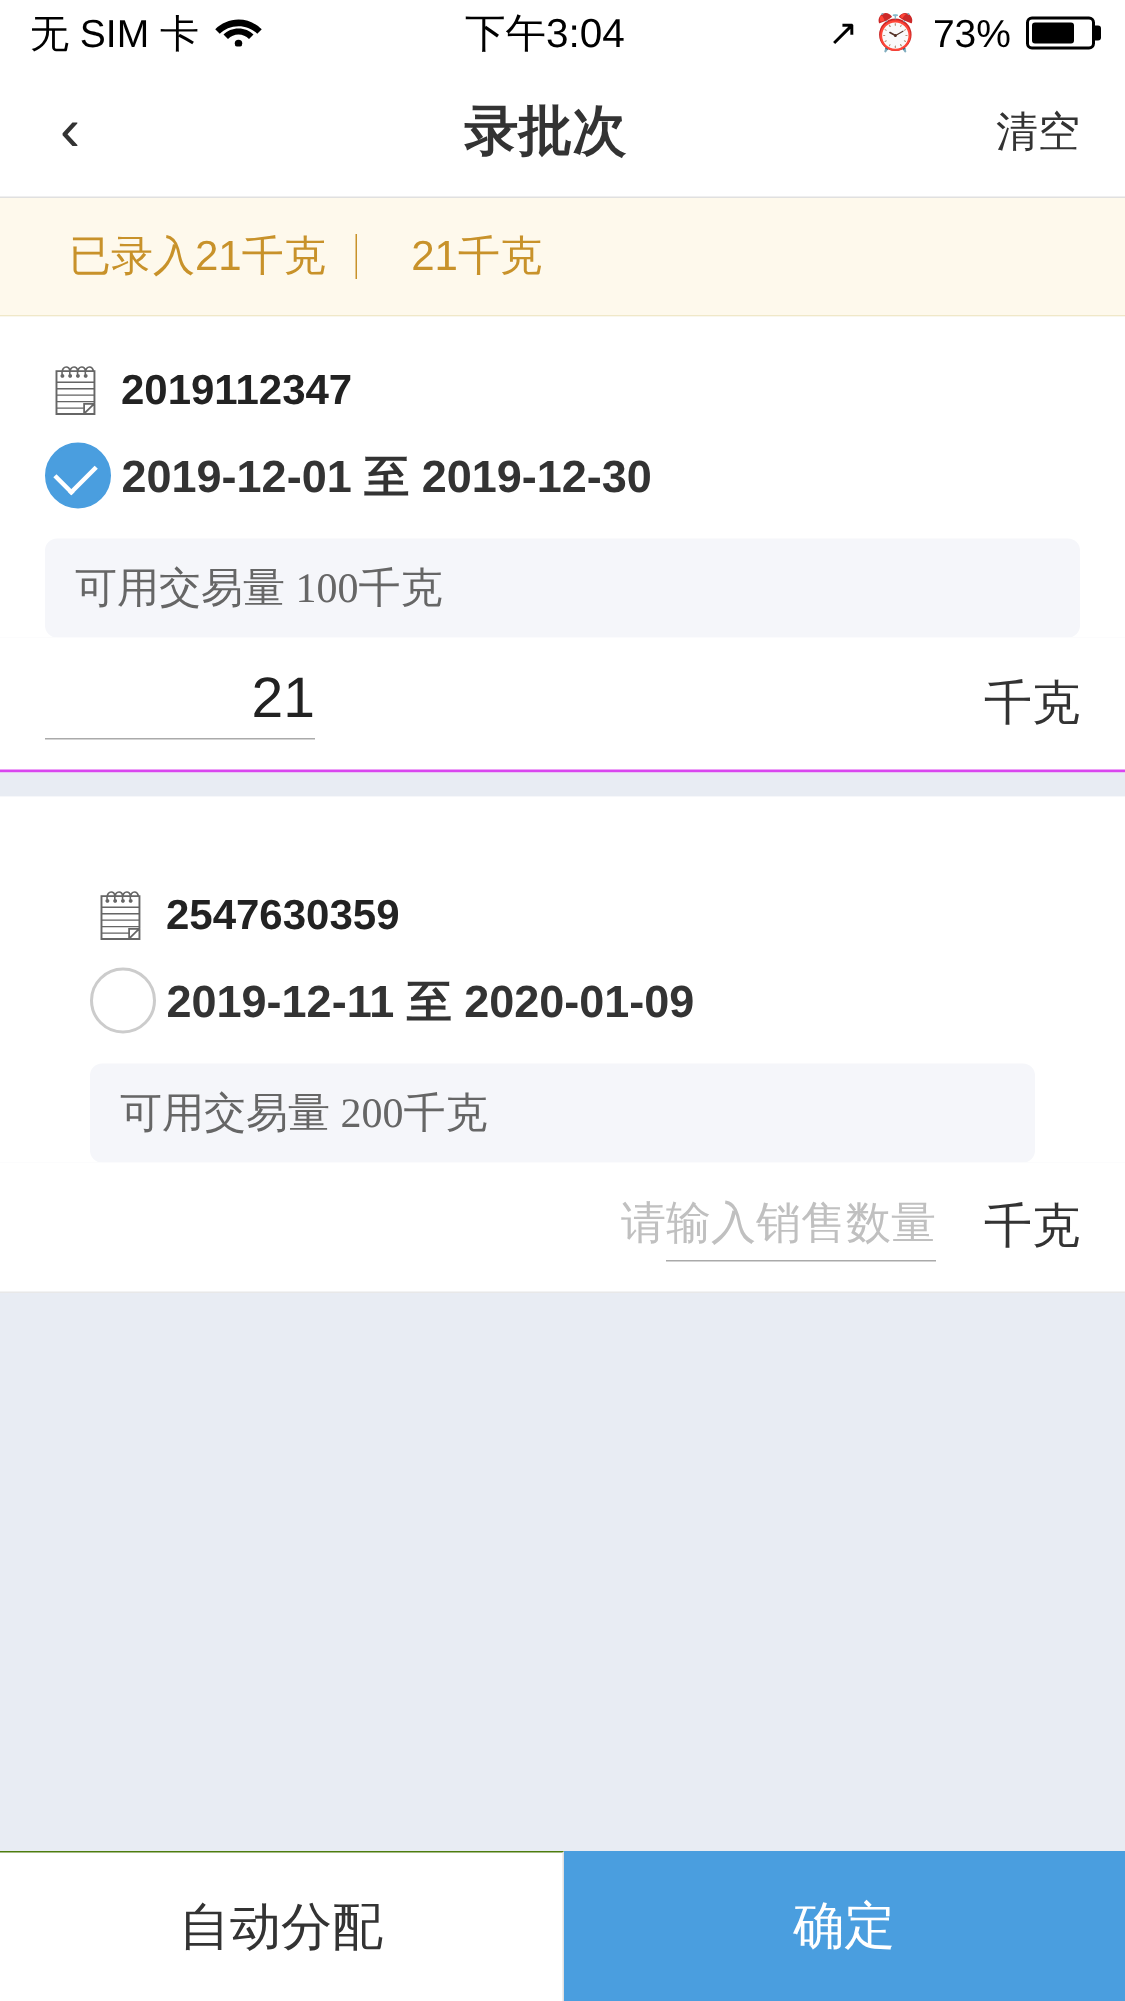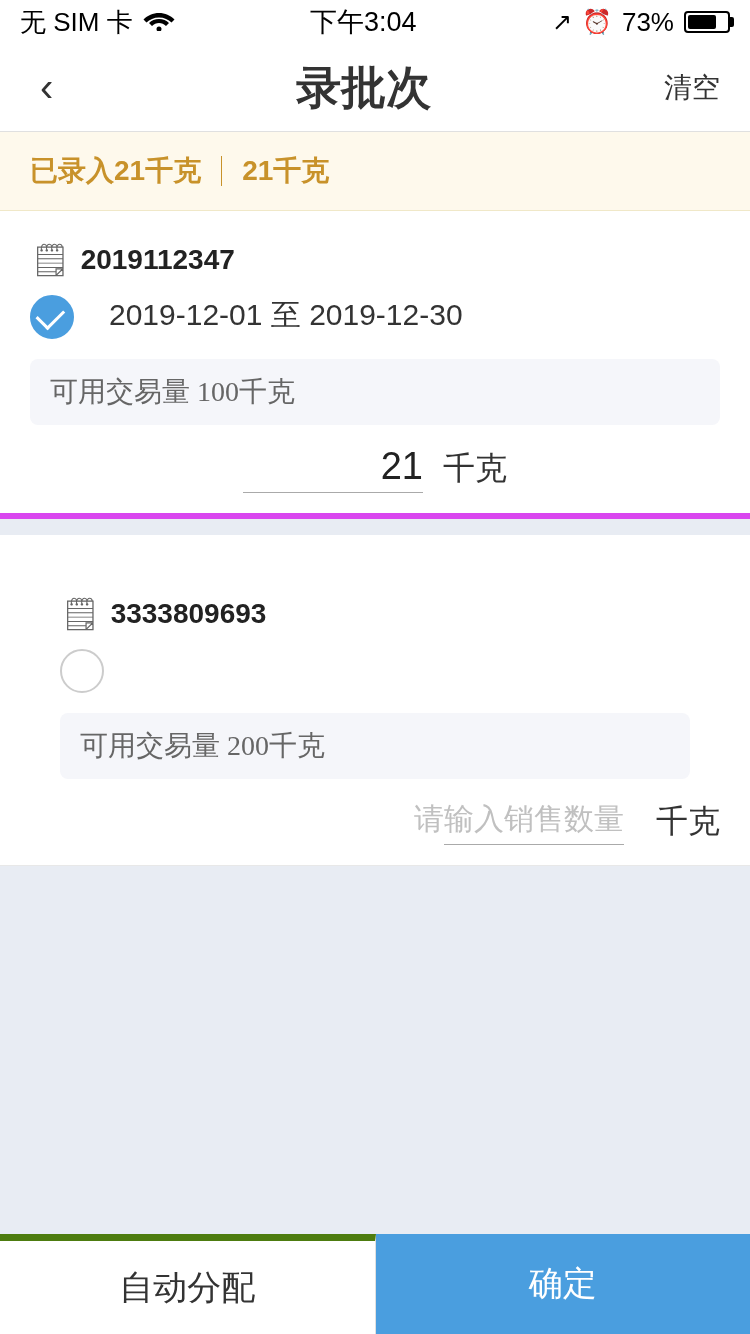--- a/index.html
+++ b/index.html
@@ -75,21 +75,21 @@
       padding: 0 30px;
       border-bottom: 1px solid #e0e0e0;
     }
     .nav-back {
       font-size: 40px;
       color: #333;
       cursor: pointer;
       padding: 10px;
     }
     .nav-title {
-      font-size: 45px;
+      font-size: 36px;
       font-weight: 600;
       color: #333;
     }
     .nav-clear {
       font-size: 28px;
       color: #333;
       cursor: pointer;
     }
 
     
@@ -98,21 +98,22 @@
       background: #fef9ec;
       padding: 20px 30px;
       display: flex;
       align-items: center;
       gap: 20px;
       border-bottom: 1px solid #f0e8c8;
     }
     .info-item {
       font-size: 28px;
       color: #c8922a;
-      font-weight: 700;
+      font-weight: 400;
+      margin-left: 16px;
     }
     .info-divider {
       width: 1px;
       height: 30px;
       background: #c8922a;
     }
 
     
     .batch-card {
       background: #fff;
@@ -129,23 +130,24 @@
       font-size: 32px;
       color: #666;
     }
     .batch-id {
       font-size: 28px;
       font-weight: 600;
       color: #222;
     }
     .batch-date-row {
       display: flex;
-      align-items: flex-start;
-      gap: 35px;
+      align-items: flex-end;
+      gap: 7px;
       margin-bottom: 20px;
+      font-weight: bold;
     }
     .radio-circle {
       width: 44px;
       height: 44px;
       border-radius: 50%;
       border: 2px solid #ccc;
       background: #fff;
       flex-shrink: 0;
       display: flex;
       align-items: center;
@@ -179,23 +181,23 @@
       font-size: 28px;
       color: #666;
     }
 
     
     .amount-row {
       background: #fff;
       padding: 20px 30px;
       display: flex;
       align-items: center;
-      justify-content: center;
+      justify-content: space-between;
       gap: 20px;
-      border-bottom: 6px solid #d946ef;
+      border-bottom: 2px solid #d946ef;
     }
     .amount-value {
       font-size: 38px;
       font-weight: 500;
       color: #222;
     }
     .amount-unit {
       font-size: 32px;
       color: #333;
     }
@@ -248,21 +250,21 @@
       left: 0;
     }
     .btn-auto {
       flex: 1;
       height: 100%;
       background: #fff;
       border: none;
       font-size: 34px;
       color: #333;
       cursor: pointer;
-      border-top: 7px solid #4d7c0f;
+      border-top: 1px solid #4d7c0f;
       border-right: 1px solid #e0e0e0;
     }
     .btn-confirm {
       flex: 1;
       height: 100%;
       background: #4a9edf;
       border: none;
       font-size: 34px;
       color: #fff;
       cursor: pointer;
@@ -338,24 +340,25 @@
   </div>
   <span class="amount-unit">千克</span>
 </div>
 
 <div class="section-divider"></div>
 
 <div class="batch-card batch-card-2">
   <div style="padding: 30px 30px 0 30px;">
     <div class="batch-header">
       <span class="batch-icon">🗒</span>
-      <span class="batch-id">3333809693</span>
+      <span class="batch-id">2547630359</span>
     </div>
     <div class="batch-date-row">
       <div class="radio-circle"></div>
+      <span class="batch-date">2019-12-11 至 2020-01-09</span>
     </div>
     <div class="avail-box">
       <span class="avail-text">可用交易量 200千克</span>
     </div>
   </div>
 </div>
 
 <div class="input-row">
   <div class="amount-input-wrapper">
     <span class="input-placeholder">请输入销售数量</span>

